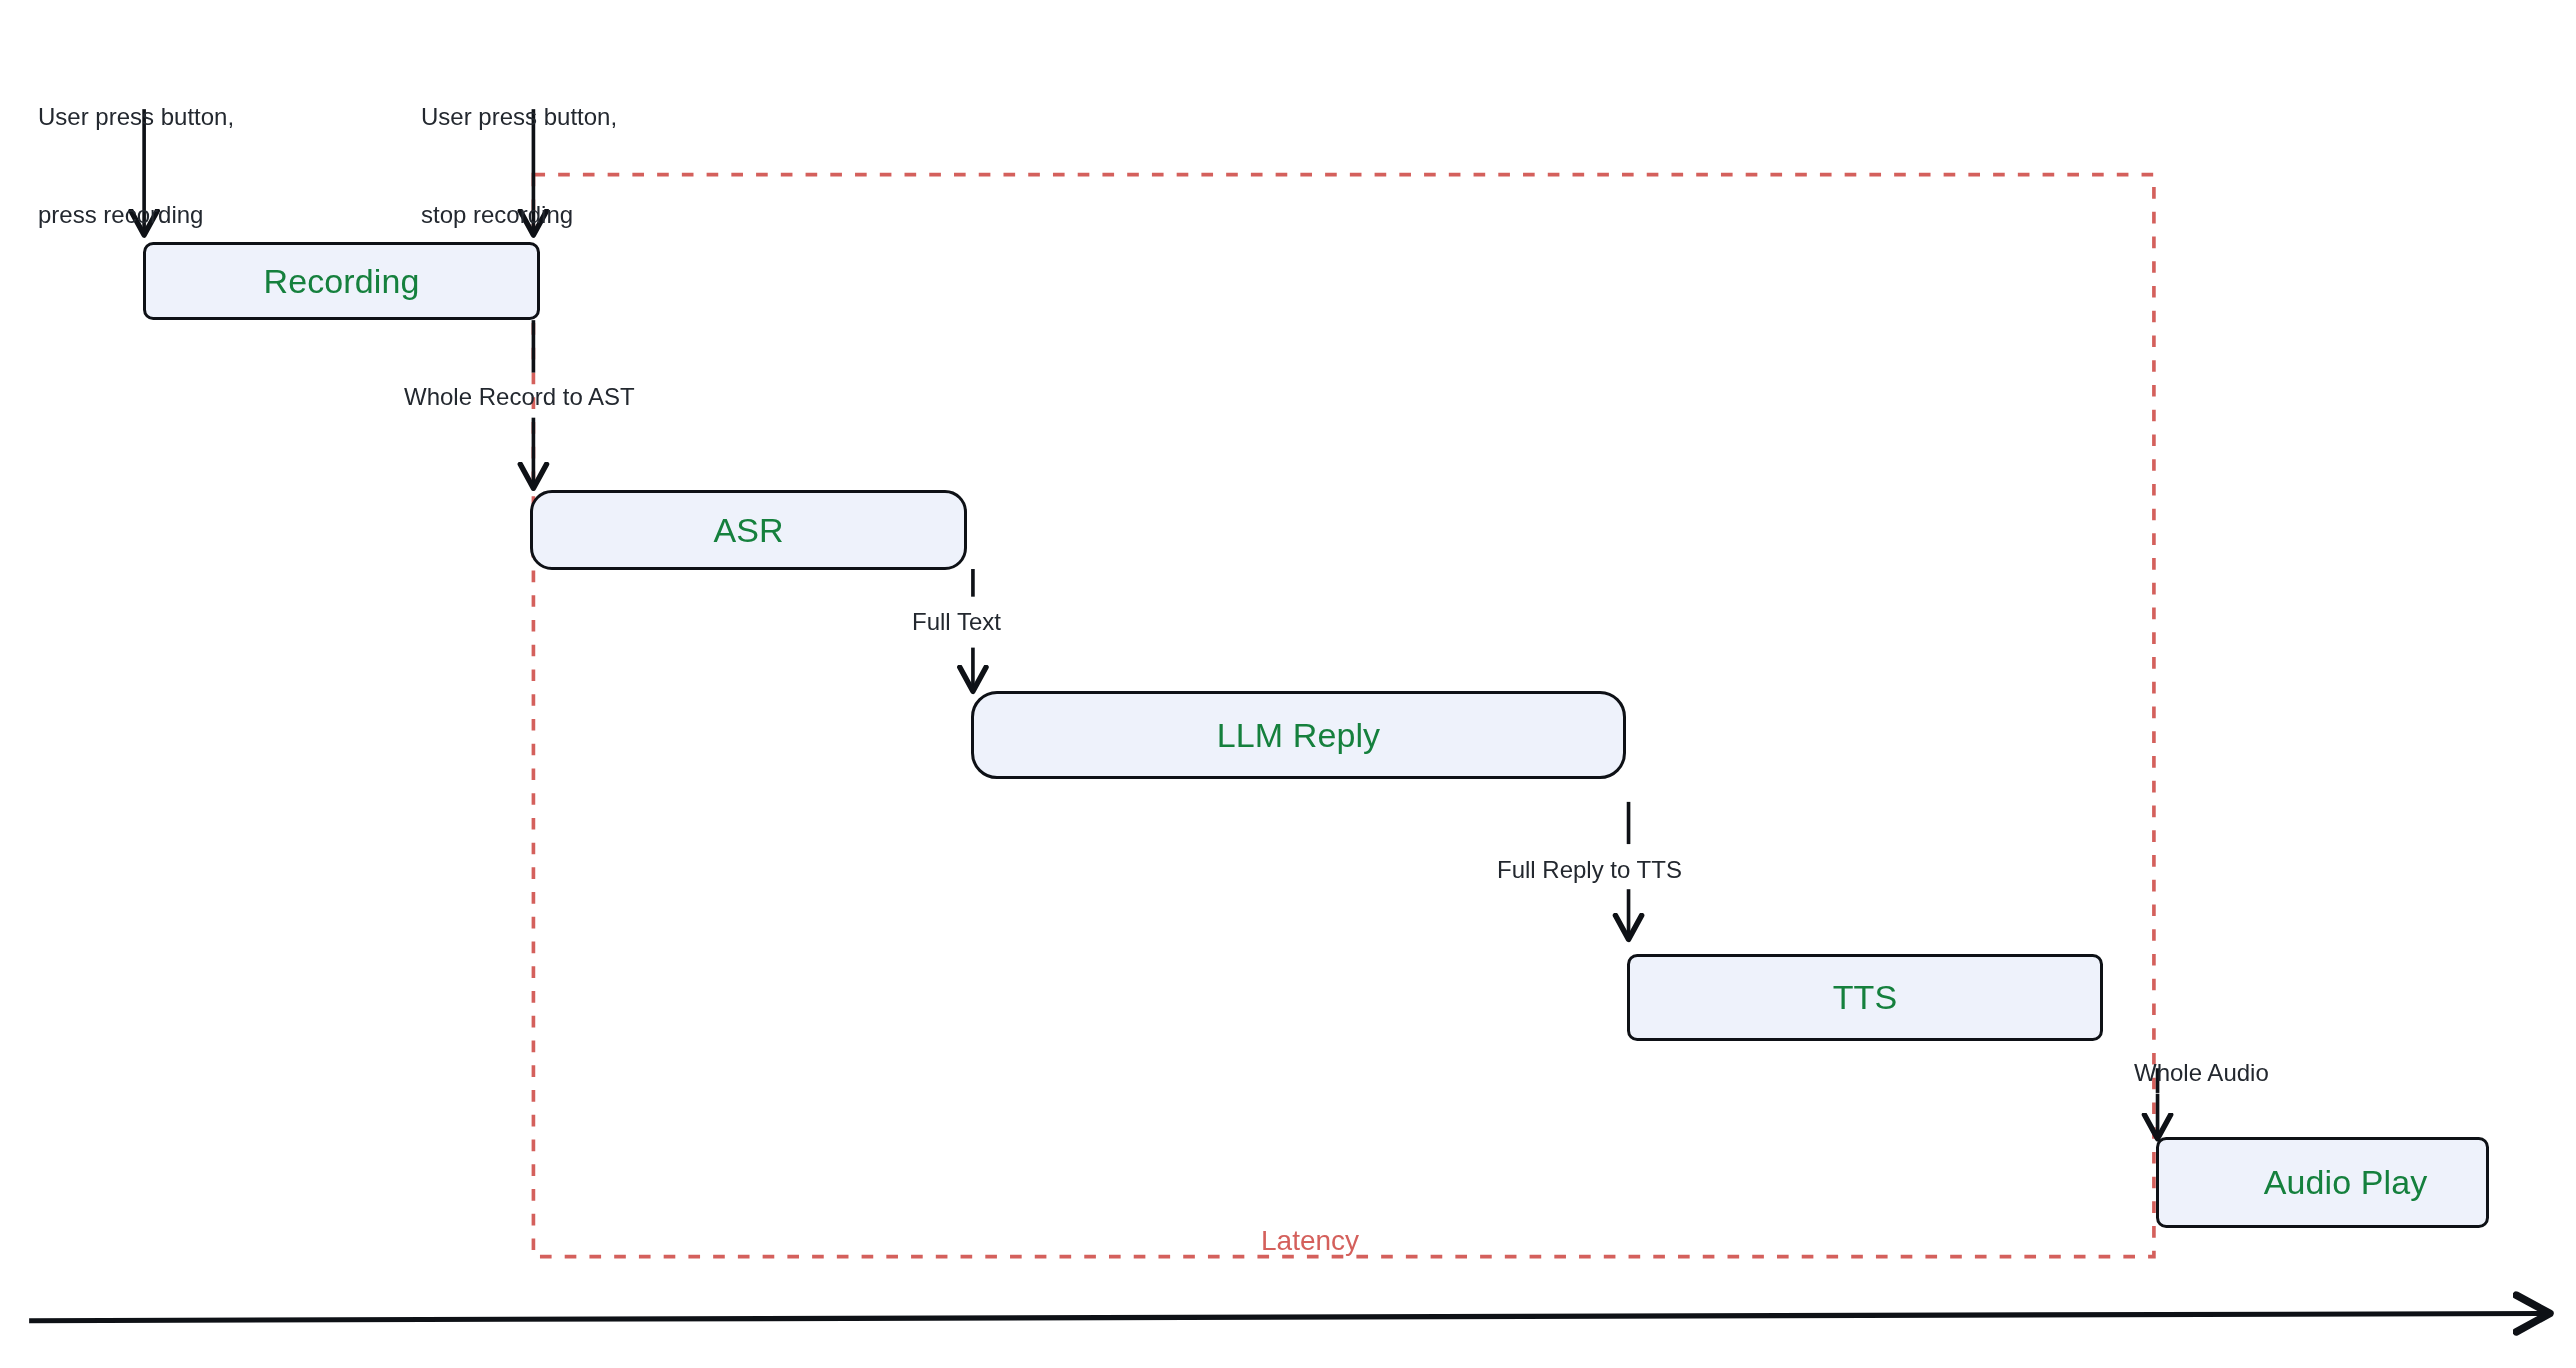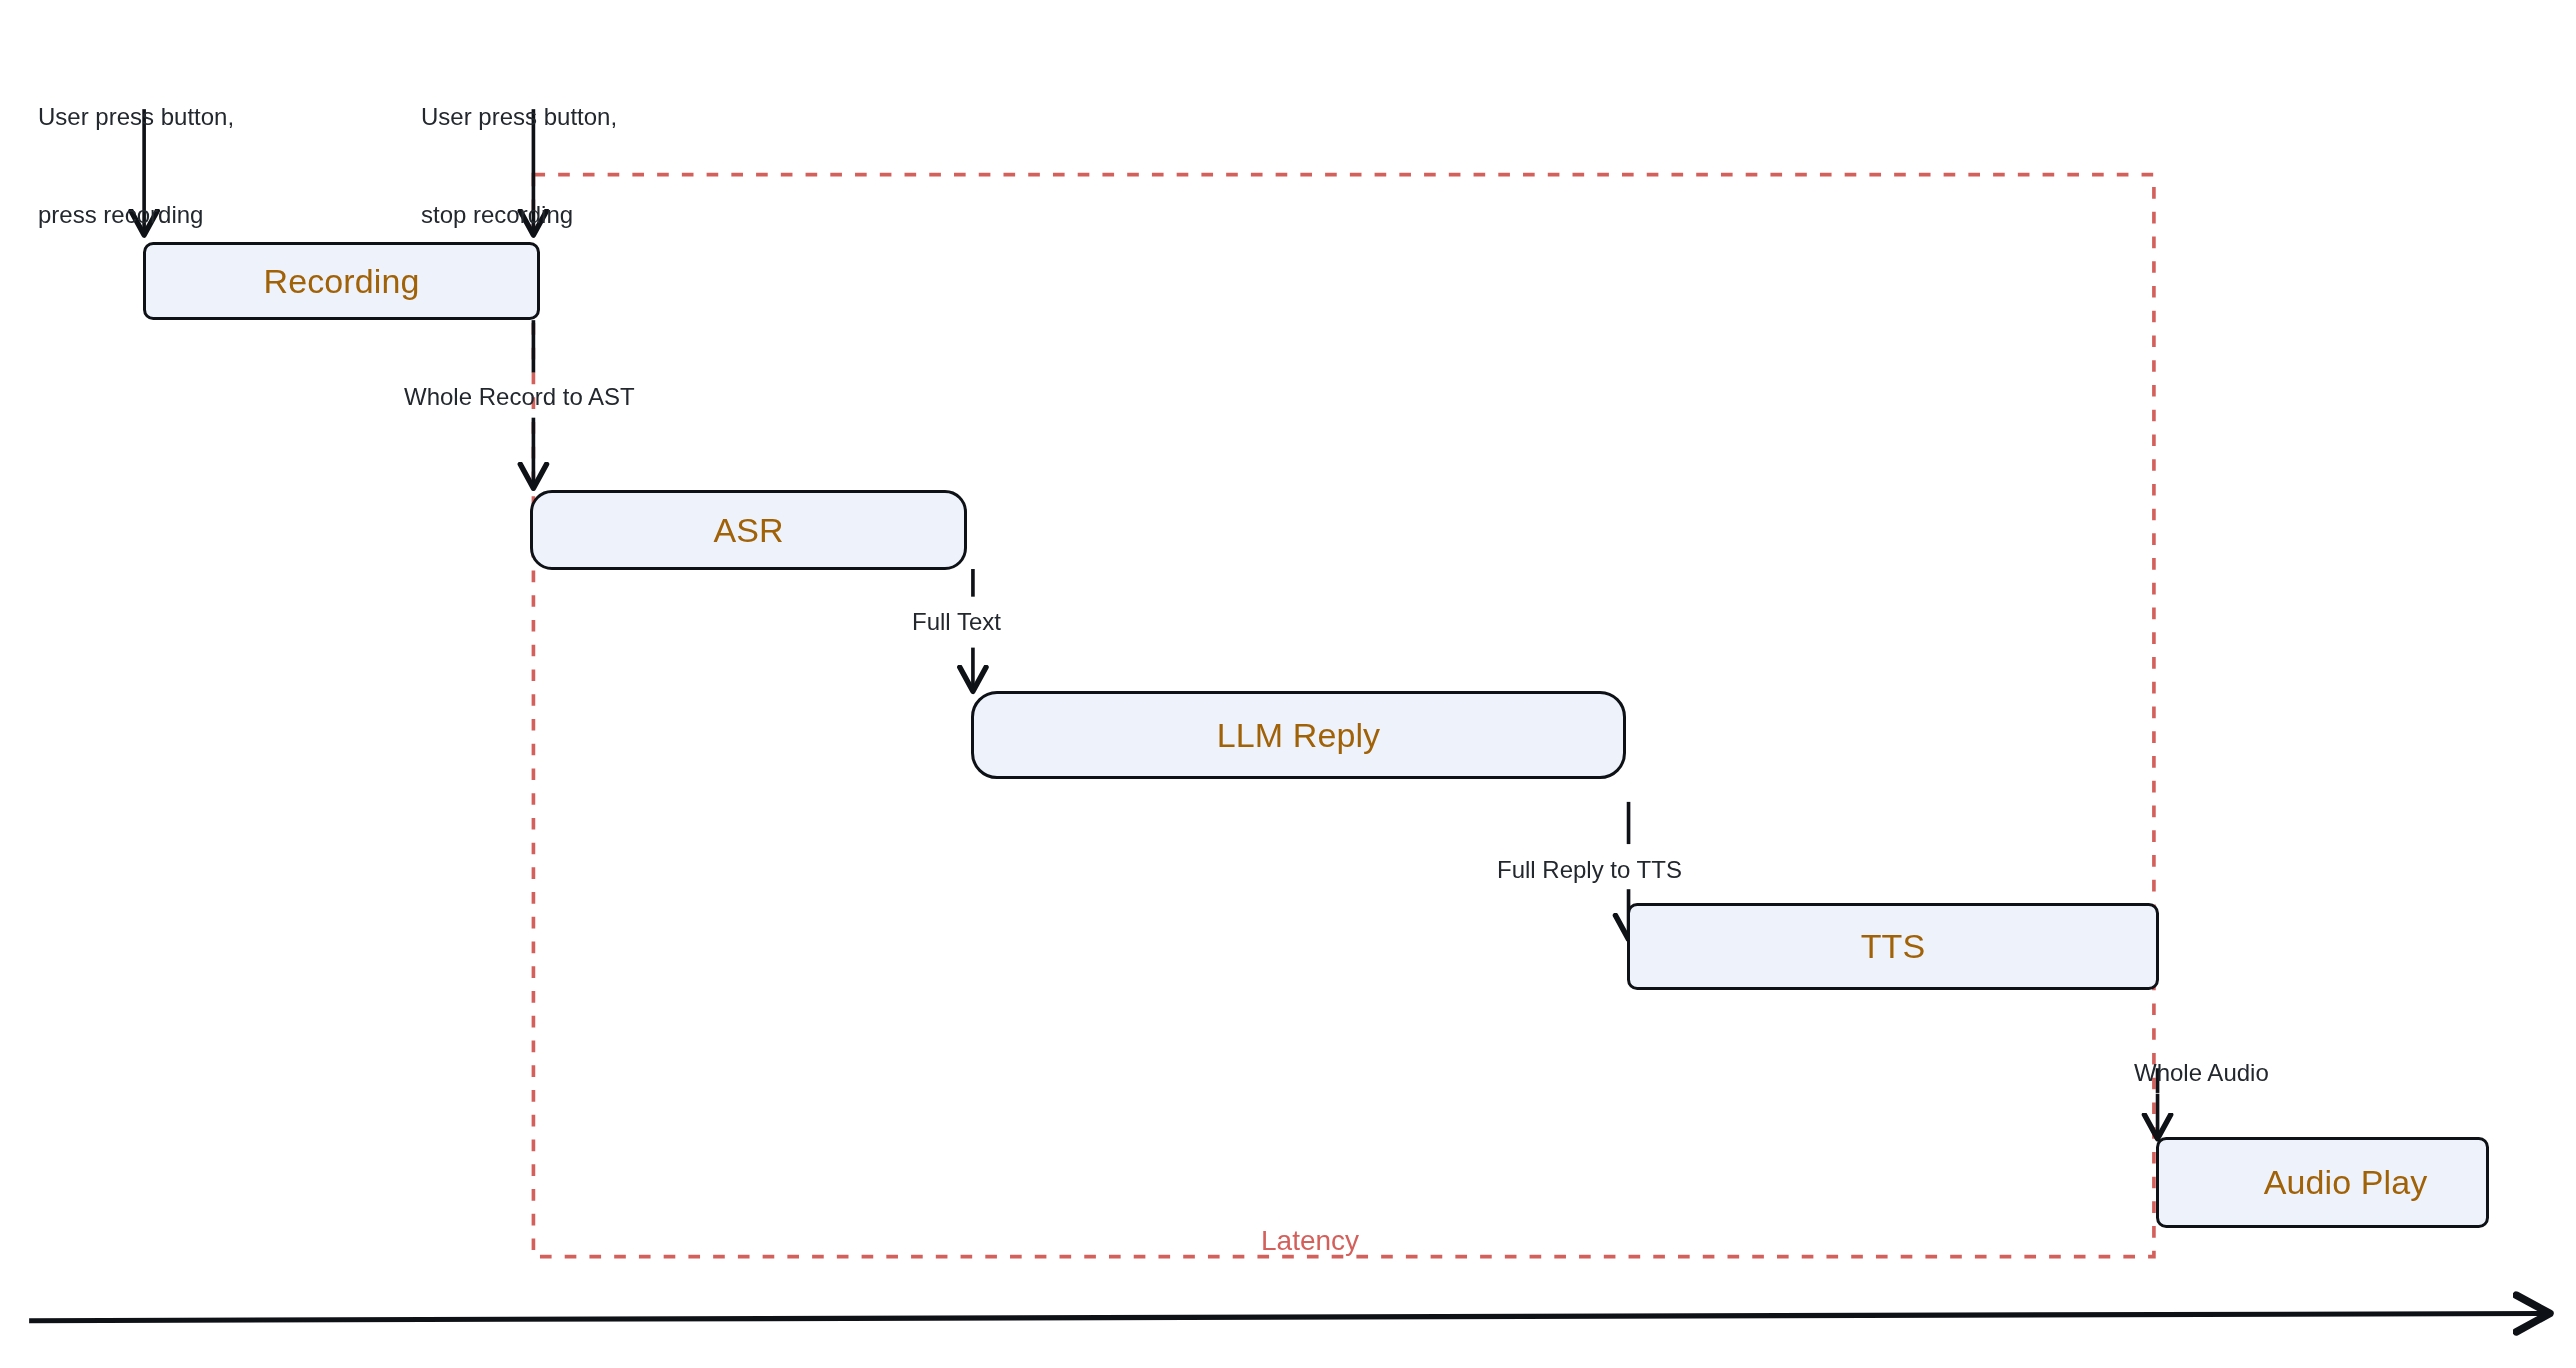--- a/index.html
+++ b/index.html
@@ -30,21 +30,21 @@
   .stage-box {
     position: absolute;
     box-sizing: border-box;
     background: #eef2fb;
     border: 3.6px solid #0e1116;
     border-radius: 10.2px;
     display: flex;
     align-items: center;
     justify-content: center;
     font-size: 34px;
-    color: #a16207;
+    color: #15803d;
     letter-spacing: 0.1px;
     font-family: "Liberation Sans", sans-serif;
   }
   .annot {
     position: absolute;
     font-size: 24px;
     line-height: 1.36;
     color: #23282f;
     white-space: pre;
     font-family: "Liberation Sans", sans-serif;
@@ -120,21 +120,21 @@
   </div>
 
   <div class="stage-box" style="left:530px; top:490px; width:437px; height:80px;border-radius:22px;">
     <span>ASR</span>
   </div>
 
   <div class="stage-box" style="left:971px; top:691px; width:655px; height:88px;border-radius:26px;">
     <span>LLM Reply</span>
   </div>
 
-  <div class="stage-box" style="left:1627px; top:903px; width:532px; height:87px;">
+  <div class="stage-box" style="left:1627px; top:954px; width:476px; height:87px;">
     <span>TTS</span>
   </div>
 
   <div class="stage-box" style="left:2156px; top:1137px; width:333px; height:91px;padding-left:46px;">
     <span>Audio Play</span>
   </div>
 
   <div class="flow-label" style="left:404px; top:383px;">Whole Record to AST</div>
 
   <div class="flow-label" style="left:912px; top:608px;">Full Text</div>

